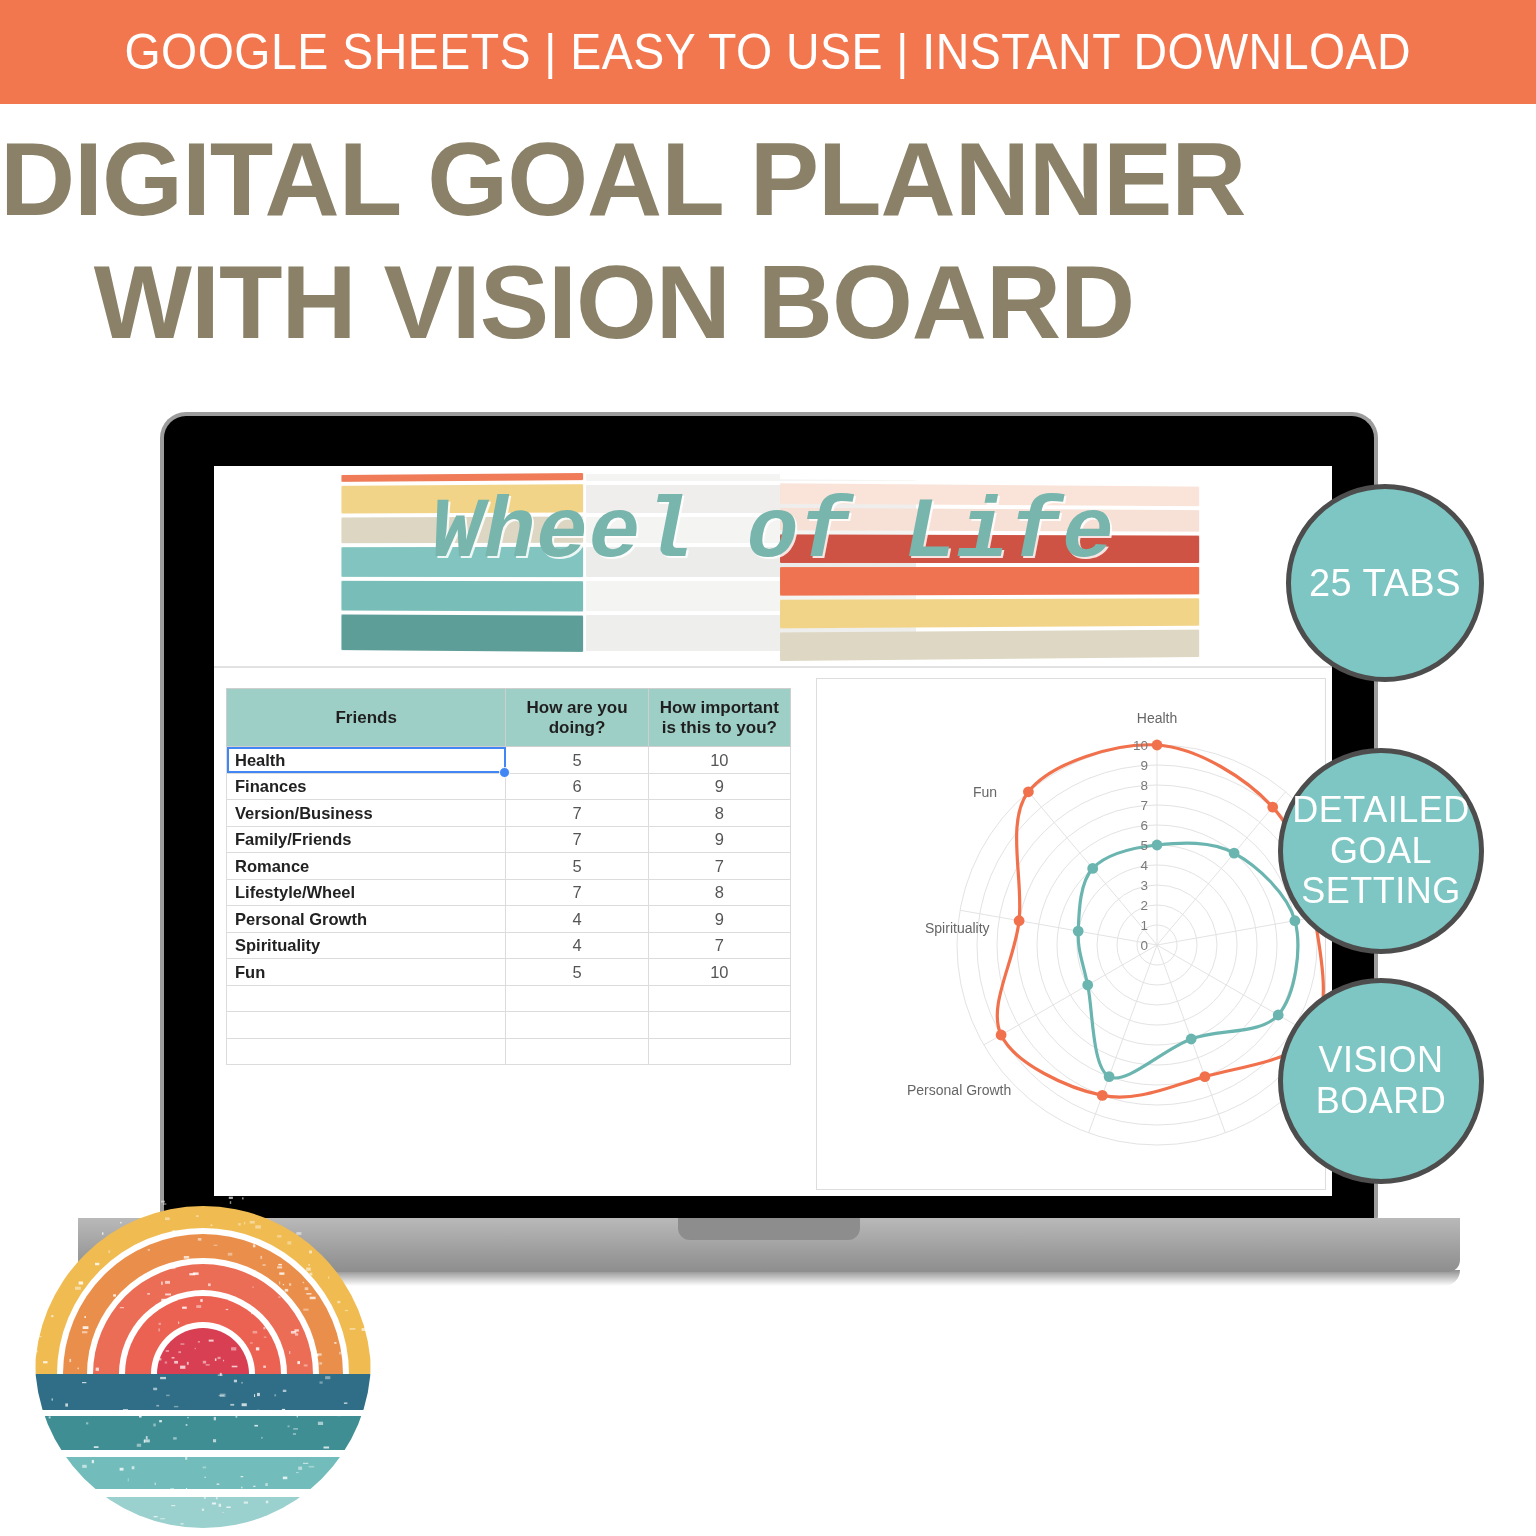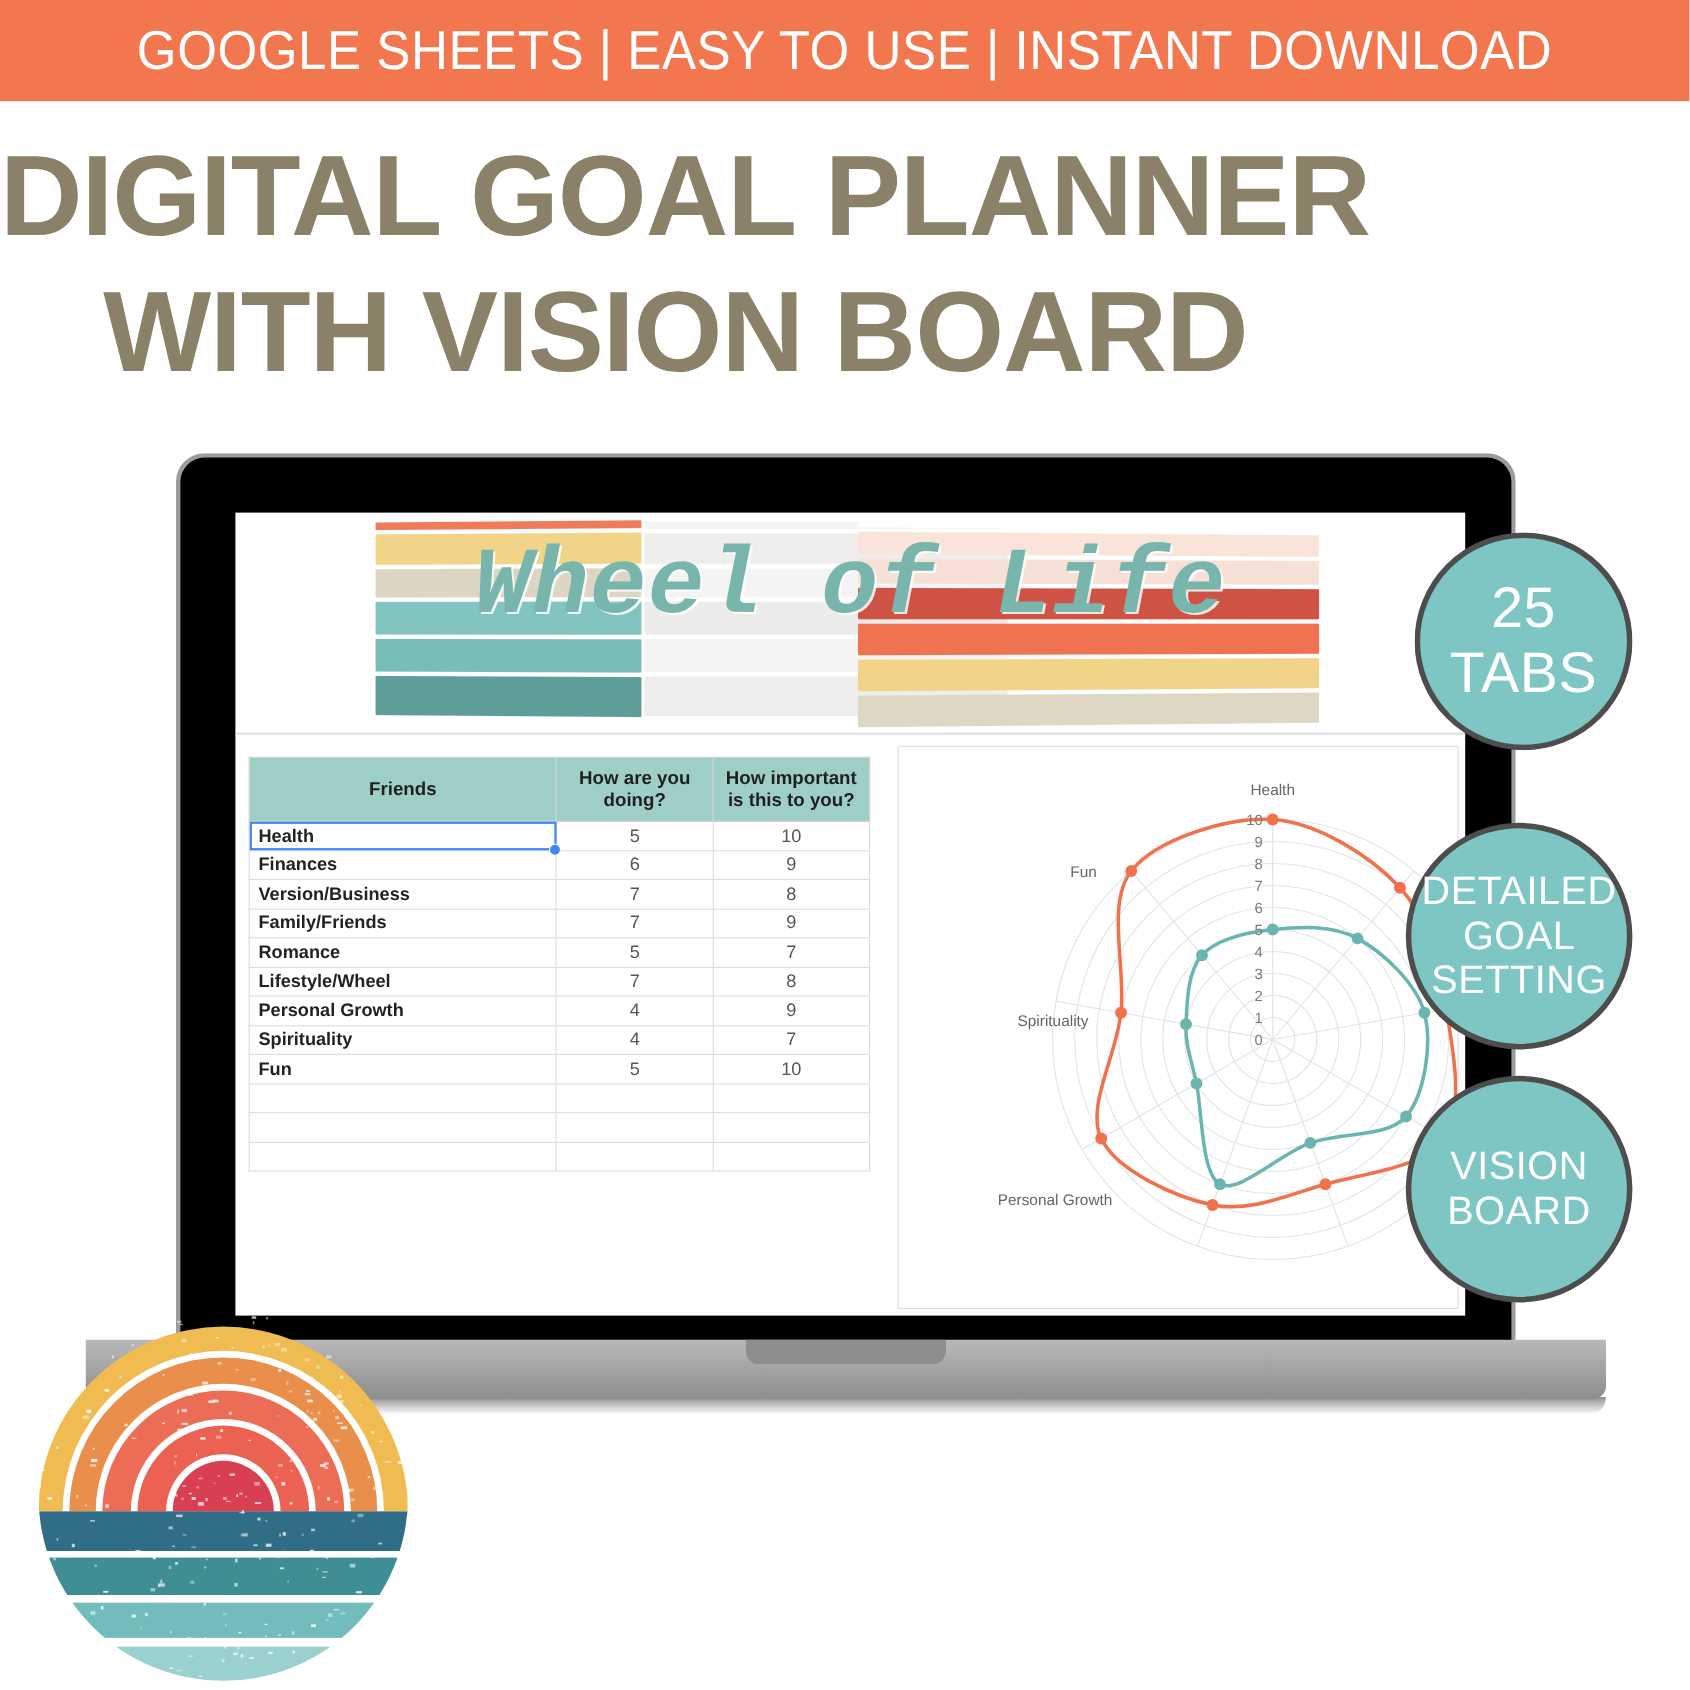--- a/index.html
+++ b/index.html
@@ -6,21 +6,21 @@
   html, body {
     width: 1536px; height: 1536px;
     background: #ffffff;
     font-family: "Liberation Sans", sans-serif;
     overflow: hidden;
   }
   #stage { position: relative; width: 1536px; height: 1536px; background:#fff; }
 
   
   #top-banner {
-    position: absolute; left: 0; top: 0; width: 1536px; height: 92px;
+    position: absolute; left: 0; top: 0; width: 1536px; height: 104px;
     background: #f2774f; display: flex; align-items: center; justify-content: center; text-align: right;
   }
   #top-banner-text {
     color: #ffffff; font-size: 50px; font-weight: 400; letter-spacing: 0.5px;
     white-space: nowrap; transform: scaleX(0.93); font-family: "Liberation Sans", sans-serif;
   }
 
   
   #headline {
     position: absolute; left: 0; top: 118px; width: 1228px;
@@ -107,21 +107,21 @@
   #radar-svg { position: absolute; left: 0; top: 0; }
 
   
   .badge {
     position: absolute; border-radius: 50%; background: #7ec6c3;
     border: 5px solid #4d4d4d; color: #ffffff; display: flex;
     align-items: center; justify-content: center; text-align: center;
     font-size: 36px; line-height: 1.13; letter-spacing: 0.5px; z-index: 40;
     font-family: "Liberation Sans", sans-serif; padding: 0 8px;
   }
-  #badge-tabs     { left: 1286px; top: 484px; width: 198px; height: 198px; font-size: 52px; }
+  #badge-tabs     { left: 1286px; top: 484px; width: 198px; height: 198px; font-size: 38px; }
   #badge-goal     { left: 1278px; top: 748px; width: 206px; height: 206px; }
   #badge-vision   { left: 1278px; top: 978px; width: 206px; height: 206px; }
 
   
   #caption {
     position: absolute; left: 400px; top: 1278px; width: 1020px; text-align: center;
     color: #8a8168; font-size: 78px; line-height: 1.14; font-weight: 400;
     font-family: "Liberation Sans", sans-serif;
   }
 

